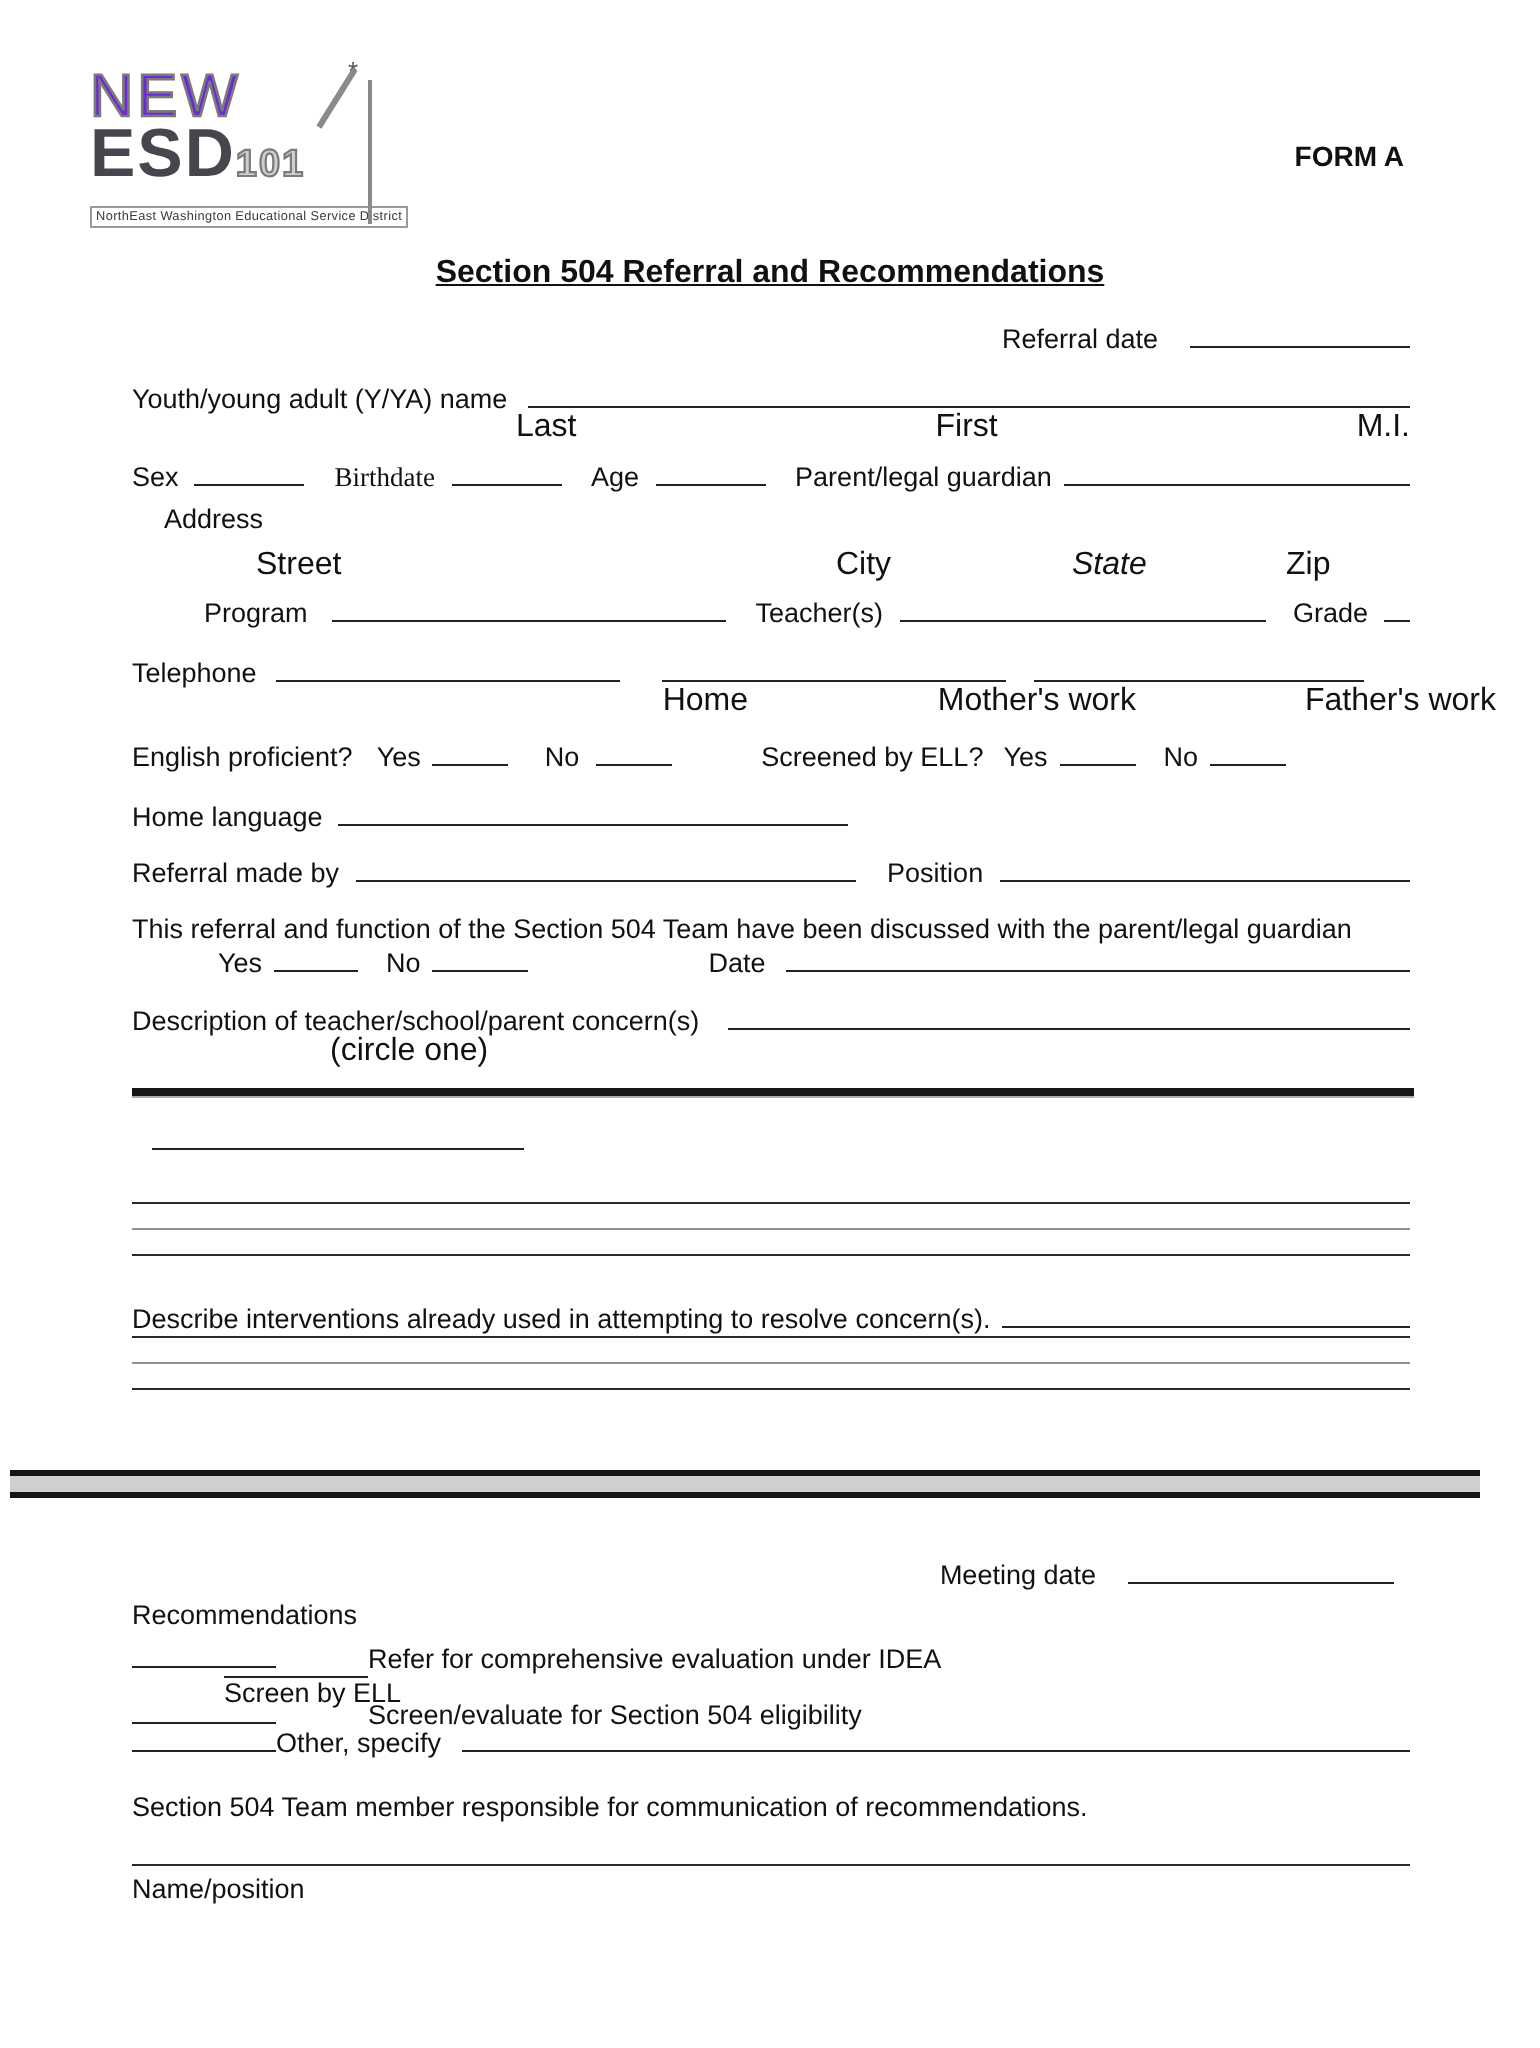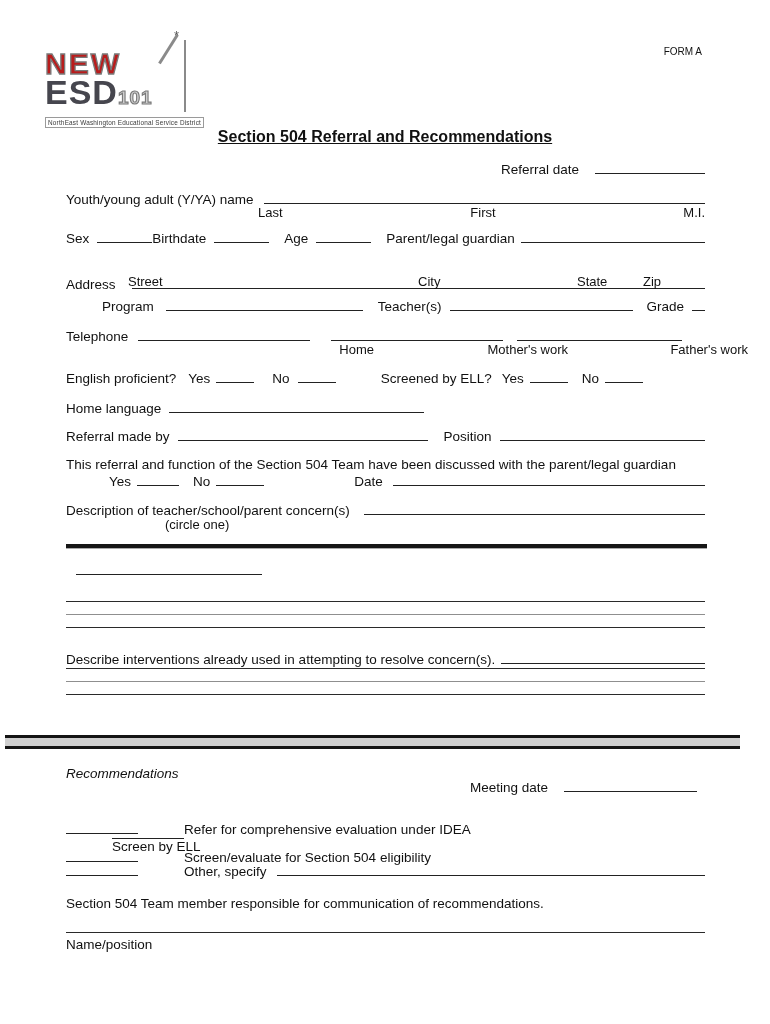--- a/index.html
+++ b/index.html
@@ -4,44 +4,44 @@
 <style>
   html,body{margin:0;padding:0;background:#fff;}
   .page{
     position:relative;width:770px;height:1024px;background:#fff;overflow:hidden;
     font-family:"Liberation Sans","DejaVu Sans",sans-serif;color:#111;
     font-size:13.5px;
   }
   
   .logo{position:absolute;left:45px;top:36px;width:150px;}
   .logo-new{
-    font-size:30px;font-weight:700;letter-spacing:2px;line-height:26px;
-    color:#b91c1c;-webkit-text-stroke:1.3px #7a7a7a;position:relative;margin-top:15px;
+    font-size:30px;font-weight:400;letter-spacing:2px;line-height:26px;
+    color:#6d28d9;-webkit-text-stroke:1.3px #7a7a7a;position:relative;
   }
   .logo-star{position:absolute;right:16px;top:-8px;font-size:13px;color:#555;-webkit-text-stroke:0;}
   .logo-swoosh{position:absolute;right:26px;top:-4px;width:2.5px;height:34px;background:#8a8a8a;transform:rotate(32deg);}
   .logo-esd{font-size:34px;font-weight:800;line-height:30px;color:#46464e;letter-spacing:1px;}
   .logo-101{font-size:19px;font-weight:800;color:#cfcfcf;-webkit-text-stroke:1.1px #7a7a7a;letter-spacing:1px;}
   .logo-subtitle{
     margin-top:3px;font-size:6.4px;color:#3a3a3a;border:1px solid #9a9a9a;
     padding:1px 2px;white-space:nowrap;display:inline-block;letter-spacing:.2px;
   }
   .logo-divider{position:absolute;left:184px;top:40px;width:2px;height:72px;background:#8a8a8a;}
-  .form-a{position:absolute;right:68px;top:46px;font-weight:normal;font-size:10px;}
+  .form-a{position:absolute;right:68px;top:70px;font-weight:bold;font-size:14px;}
   
   .title{
     position:absolute;left:0;right:0;top:128px;text-align:center;
     font-size:16px;font-weight:bold;text-decoration:underline;margin:0;
   }
   
   .row{position:absolute;left:66px;right:65px;display:flex;align-items:baseline;white-space:nowrap;}
   .txtrow{position:absolute;left:66px;right:65px;}
   .blank{display:inline-block;border-bottom:1.3px solid #222;height:12px;flex:0 0 auto;}
   .fill{flex:1 1 auto;border-bottom:1.3px solid #222;height:12px;}
-  .sub{font-size:13px;}
+  .sub{font-size:16px;}
   .lbl{flex:0 0 auto;}
   .hrline{position:absolute;left:66px;right:65px;border-bottom:1.3px solid #2a2a2a;height:0;}
   .hrline.gray{border-bottom-color:#8f8f8f;}
   .rule-thick{position:absolute;left:66px;right:63px;top:544px;height:3.5px;background:#161616;border-bottom:1px solid #aaa;}
   .rule-double{position:absolute;left:5px;right:30px;top:735px;height:8px;
     border-top:3px solid #141414;border-bottom:3.5px solid #141414;background:#cfcfcf;}
   .team-head{font-weight:bold;text-decoration:underline;white-space:pre;}
   .abs{position:absolute;}
   .ctr{text-align:right;display:inline-block;}
 </style>
@@ -73,36 +73,36 @@
   </div>
   <div class="row sub" style="top:205px;left:258px;justify-content:space-between;">
     <span>Last</span>
     <span>First</span>
     <span>M.I.</span>
   </div>
 
   <div class="row" style="top:230px;">
     <span class="lbl">Sex</span>
     <span class="blank" style="width:55px;margin-left:8px;"></span>
-    <span class="lbl" style="">Birthdate</span>
+    <span class="lbl" style="margin-left:15px;font-family:Liberation Serif, serif;">Birthdate</span>
     <span class="blank" style="width:55px;margin-left:8px;"></span>
     <span class="lbl" style="margin-left:15px;">Age</span>
     <span class="blank" style="width:55px;margin-left:8px;"></span>
     <span class="lbl" style="margin-left:15px;">Parent/legal guardian</span>
     <span class="fill" style="margin-left:6px;"></span>
   </div>
 
-  <div class="row" style="top:276px;">
+  <div class="row" style="top:252px;flex-direction:column;">
     <span class="lbl">Address</span>
     <span class="fill" style="margin-left:16px;"></span>
   </div>
   <div class="txtrow sub" style="top:274px;height:13px;">
     <span class="abs" style="left:62px;">Street</span>
     <span class="abs" style="left:352px;">City</span>
-    <span class="abs" style="left:511px;">State</span>
+    <span class="abs" style="left:470px;font-style:italic;">State</span>
     <span class="abs" style="left:577px;">Zip</span>
   </div>
 
   <div class="row" style="top:298px;margin-left:36px;">
     <span class="lbl">Program</span>
     <span class="blank" style="width:197px;margin-left:12px;"></span>
     <span class="lbl" style="margin-left:15px;">Teacher(s)</span>
     <span class="blank" style="width:183px;margin-left:8px;"></span>
     <span class="lbl" style="margin-left:14px;">Grade</span>
     <span class="fill" style="margin-left:8px;"></span>
@@ -179,37 +179,37 @@
   <div class="hrline" style="top:694px;"></div>
 
   <div class="rule-double"></div>
 
 
   <div class="row" style="top:779px;justify-content:flex-end;">
     <span class="lbl">Meeting date</span>
     <span class="blank" style="width:133px;margin-left:16px;margin-right:8px;"></span>
   </div>
 
-  <div class="txtrow" style="top:766px;font-style:italic;">Recommendations</div>
+  <div class="txtrow" style="top:800px;">Recommendations</div>
 
   <div class="row" style="top:821px;">
     <span class="blank" style="width:72px;"></span>
     <span class="lbl" style="margin-left:46px;">Refer for comprehensive evaluation under IDEA</span>
   </div>
   <div class="row" style="top:826px;flex-direction:column;">
     <span class="blank" style="width:72px;"></span>
     <span class="lbl" style="margin-left:46px;">Screen by ELL</span>
   </div>
   <div class="row" style="top:849px;">
     <span class="blank" style="width:72px;"></span>
     <span class="lbl" style="margin-left:46px;">Screen/evaluate for Section 504 eligibility</span>
   </div>
   <div class="row" style="top:863px;">
     <span class="blank" style="width:72px;"></span>
-    <span class="lbl" style="margin-left:46px;">Other, specify</span>
+    <span class="lbl" style="">Other, specify</span>
     <span class="fill" style="margin-left:10px;"></span>
   </div>
 
   <div class="txtrow" style="top:896px;">Section 504 Team member responsible for communication of recommendations.</div>
 
   <div class="hrline" style="top:932px;"></div>
   <div class="txtrow" style="top:937px;">Name/position</div>
 
 </div>
 

